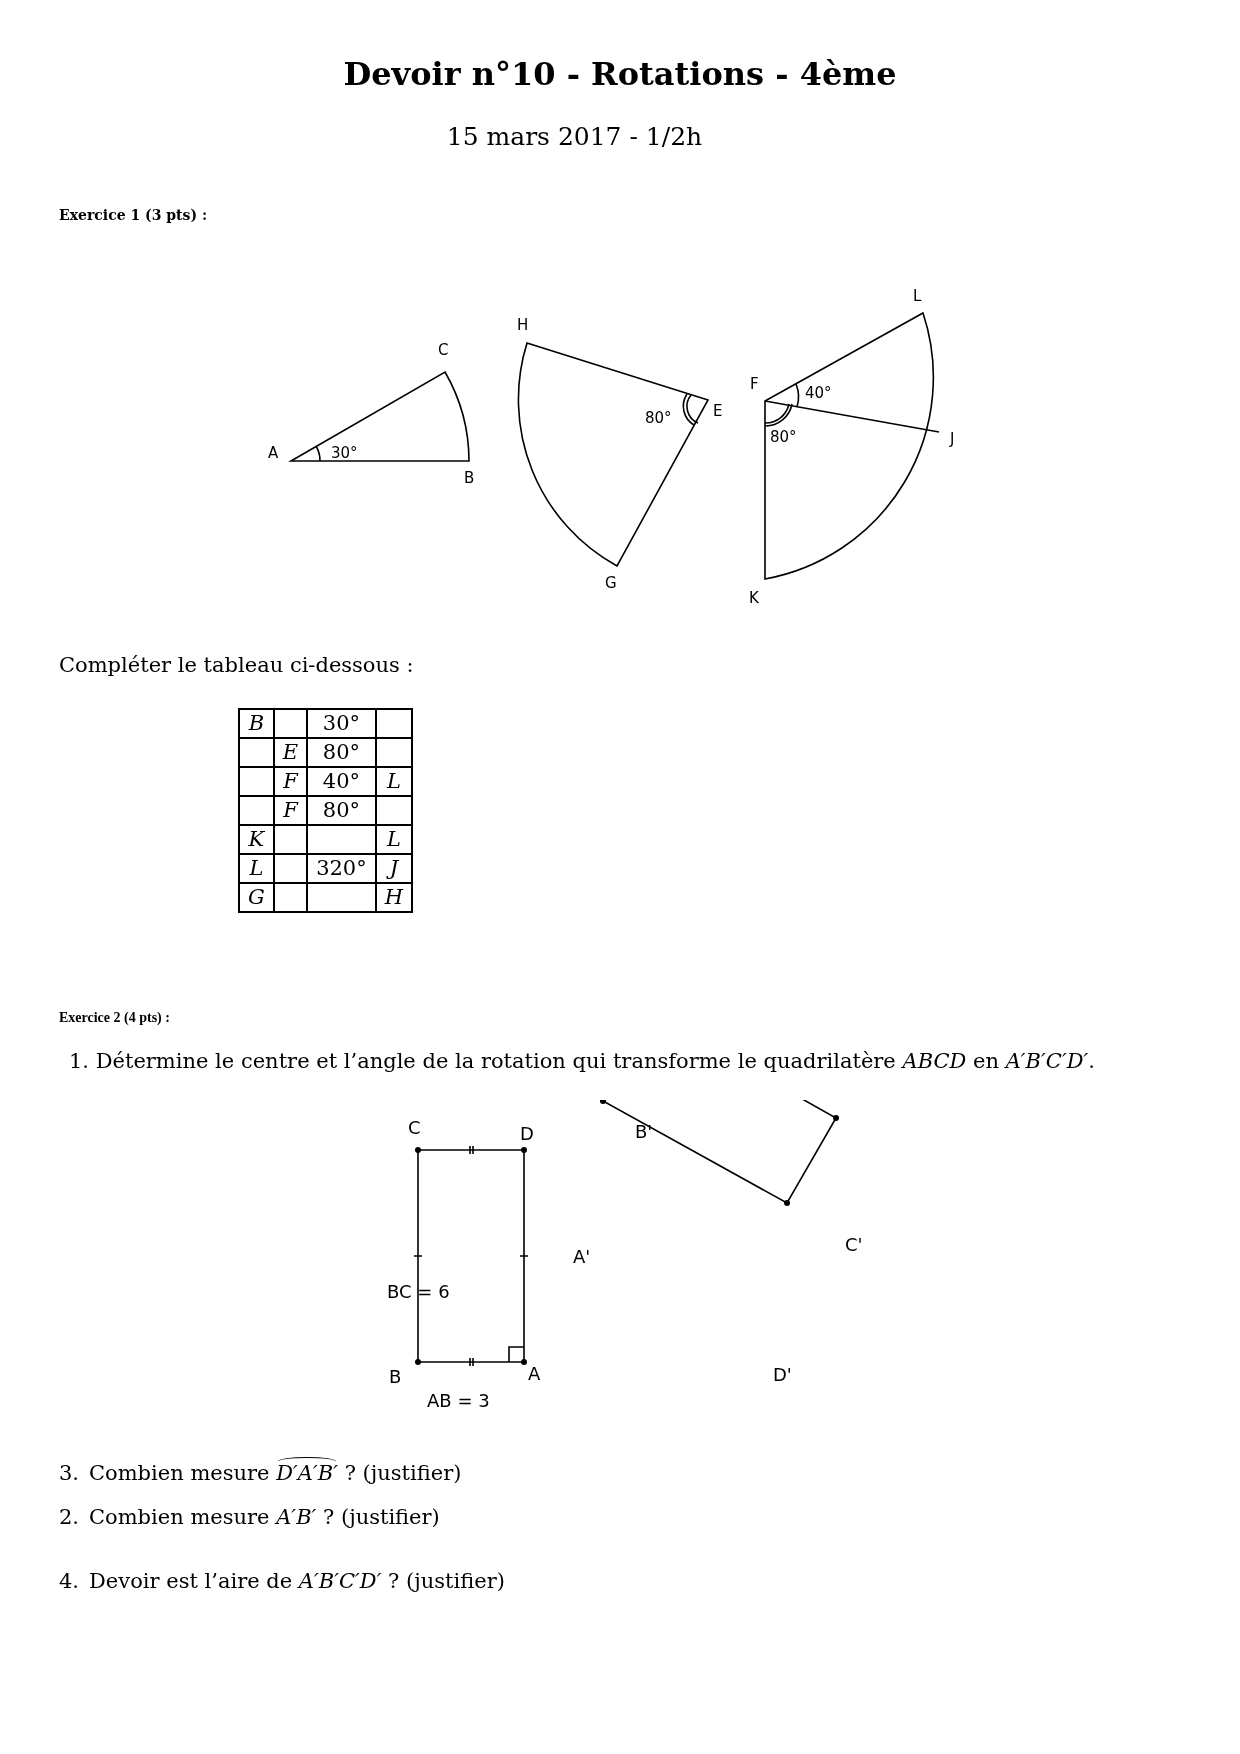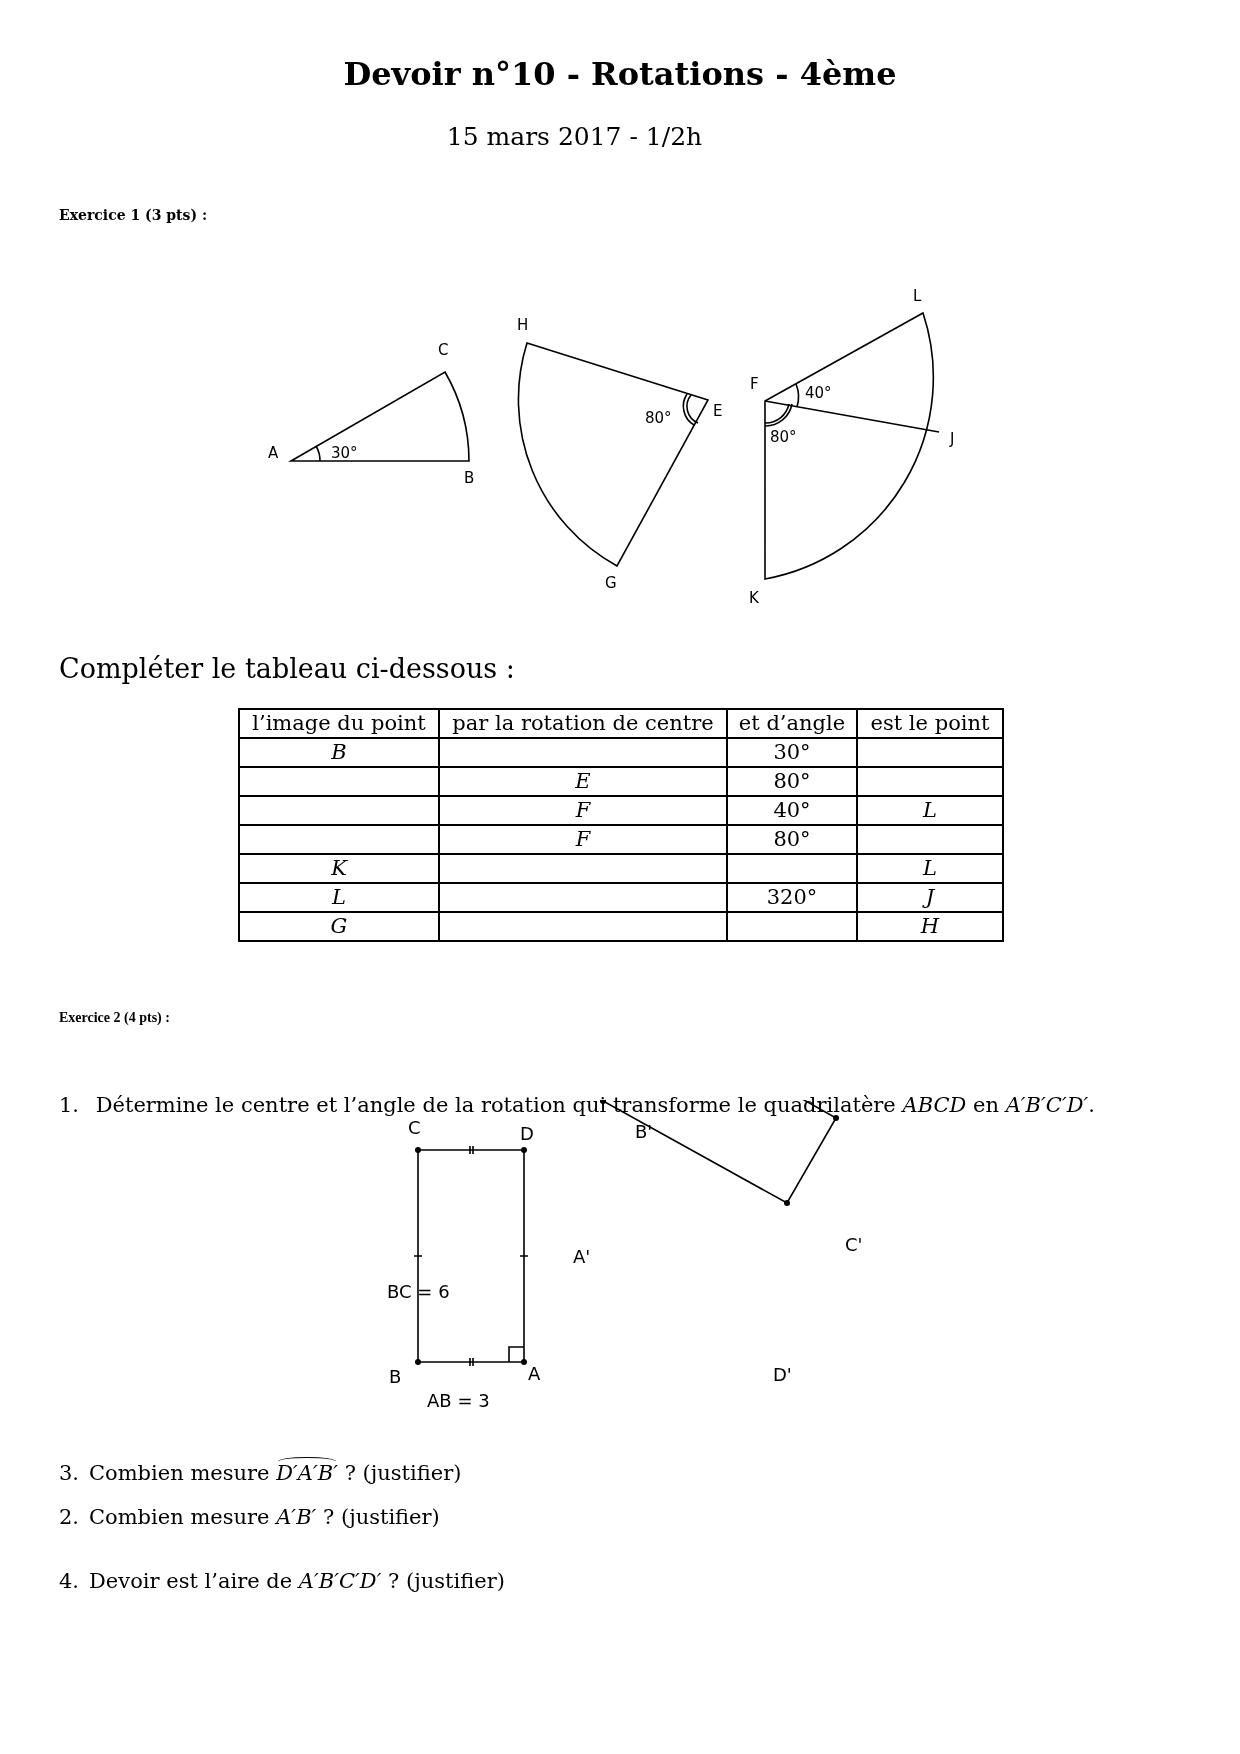--- a/index.html
+++ b/index.html
@@ -1,21 +1,21 @@
 <!DOCTYPE html>
 <html><head>
 <meta charset="utf-8">
 <style>
   html, body { margin:0; padding:0; background:#ffffff; }
   body { width:1240px; height:1754px; position:relative; overflow:hidden; color:#000; font-family:"DejaVu Serif", serif; }
   .abs { position:absolute; }
   .title { left:0; width:1240px; top:55px; text-align:center; font-weight:bold; font-size:32px; }
   .subtitle { left:0; width:1149px; top:122px; text-align:center; font-size:25px; }
   .ex-heading { font-weight:bold; font-size:14px; left:59px; }
-  .para { font-size:27px; left:59px; }
+  .para { font-size:21px; left:59px; }
   .fig-label { font-family:"DejaVu Sans", sans-serif; font-size:15px; }
   table.rot { position:absolute; left:238px; top:708px; border-collapse:collapse; font-size:21px; }
   table.rot td, table.rot th { border:2px solid #000; text-align:center; height:27px; padding:0 8px; font-weight:normal; line-height:27px; }
   table.rot td.m { font-style:italic; }
   .col1 { width:182px; } .col2 { width:270px; } .col3 { width:112px; } .col4 { width:128px; }
   .q { font-size:21px; left:59px; }
   .q .num { display:inline-block; width:30px; }
   .q i { font-style:italic; }
   .arc { position:relative; display:inline-block; }
   .arc::before { content:""; position:absolute; left:2px; right:2px; top:-4px; height:8px; border-top:1.5px solid #000; border-radius:50% 50% 0 0; }
@@ -59,26 +59,20 @@
     <text x="913" y="301">L</text>
     <text x="950" y="444">J</text>
     <text x="749" y="603">K</text>
   </g>
 </svg>
 
 <div class="abs para" style="top:653px;">Compléter le tableau ci-dessous :</div>
 
 <table class="rot">
   <tbody>
-      <tr>
-    <th class="col1">l’image du point</th>
-    <th class="col2">par la rotation de centre</th>
-    <th class="col3">et d’angle</th>
-    <th class="col4">est le point</th>
-  </tr>
   <tr>
     <td class="m">B</td>
     <td class="m"></td>
     <td>30°</td>
     <td class="m"></td>
   </tr>
   <tr>
     <td class="m"></td>
     <td class="m">E</td>
     <td>80°</td>
@@ -112,21 +106,21 @@
     <td class="m">G</td>
     <td class="m"></td>
     <td></td>
     <td class="m">H</td>
   </tr>
 </tbody>
   </table>
 
 <div class="abs ex-heading" style="top:1010px;font-family:Liberation Serif, serif;">Exercice 2 (4 pts)  :</div>
 
-<div class="abs q" style="top:1093px;">
+<div class="abs q" style="top:1049px;text-align:right;">
   <span class="num">1.</span>
   <span>Détermine le centre et l’angle de la rotation qui transforme le quadrilatère</span>
   <i>ABCD</i><span> en </span><i>A′B′C′D′</i><span>.</span>
 </div>
 
 <svg class="abs" style="left:0;top:1100px;" width="1240" height="330">
   <g fill="none" stroke="#000" stroke-width="1.6">
     <path d="M418,50 L524,50 L524,262 L418,262 Z"></path>
     <path d="M509,262 L509,247 L524,247"></path>
     <path d="M470,46 L470,54 M473,46 L473,54"></path>

